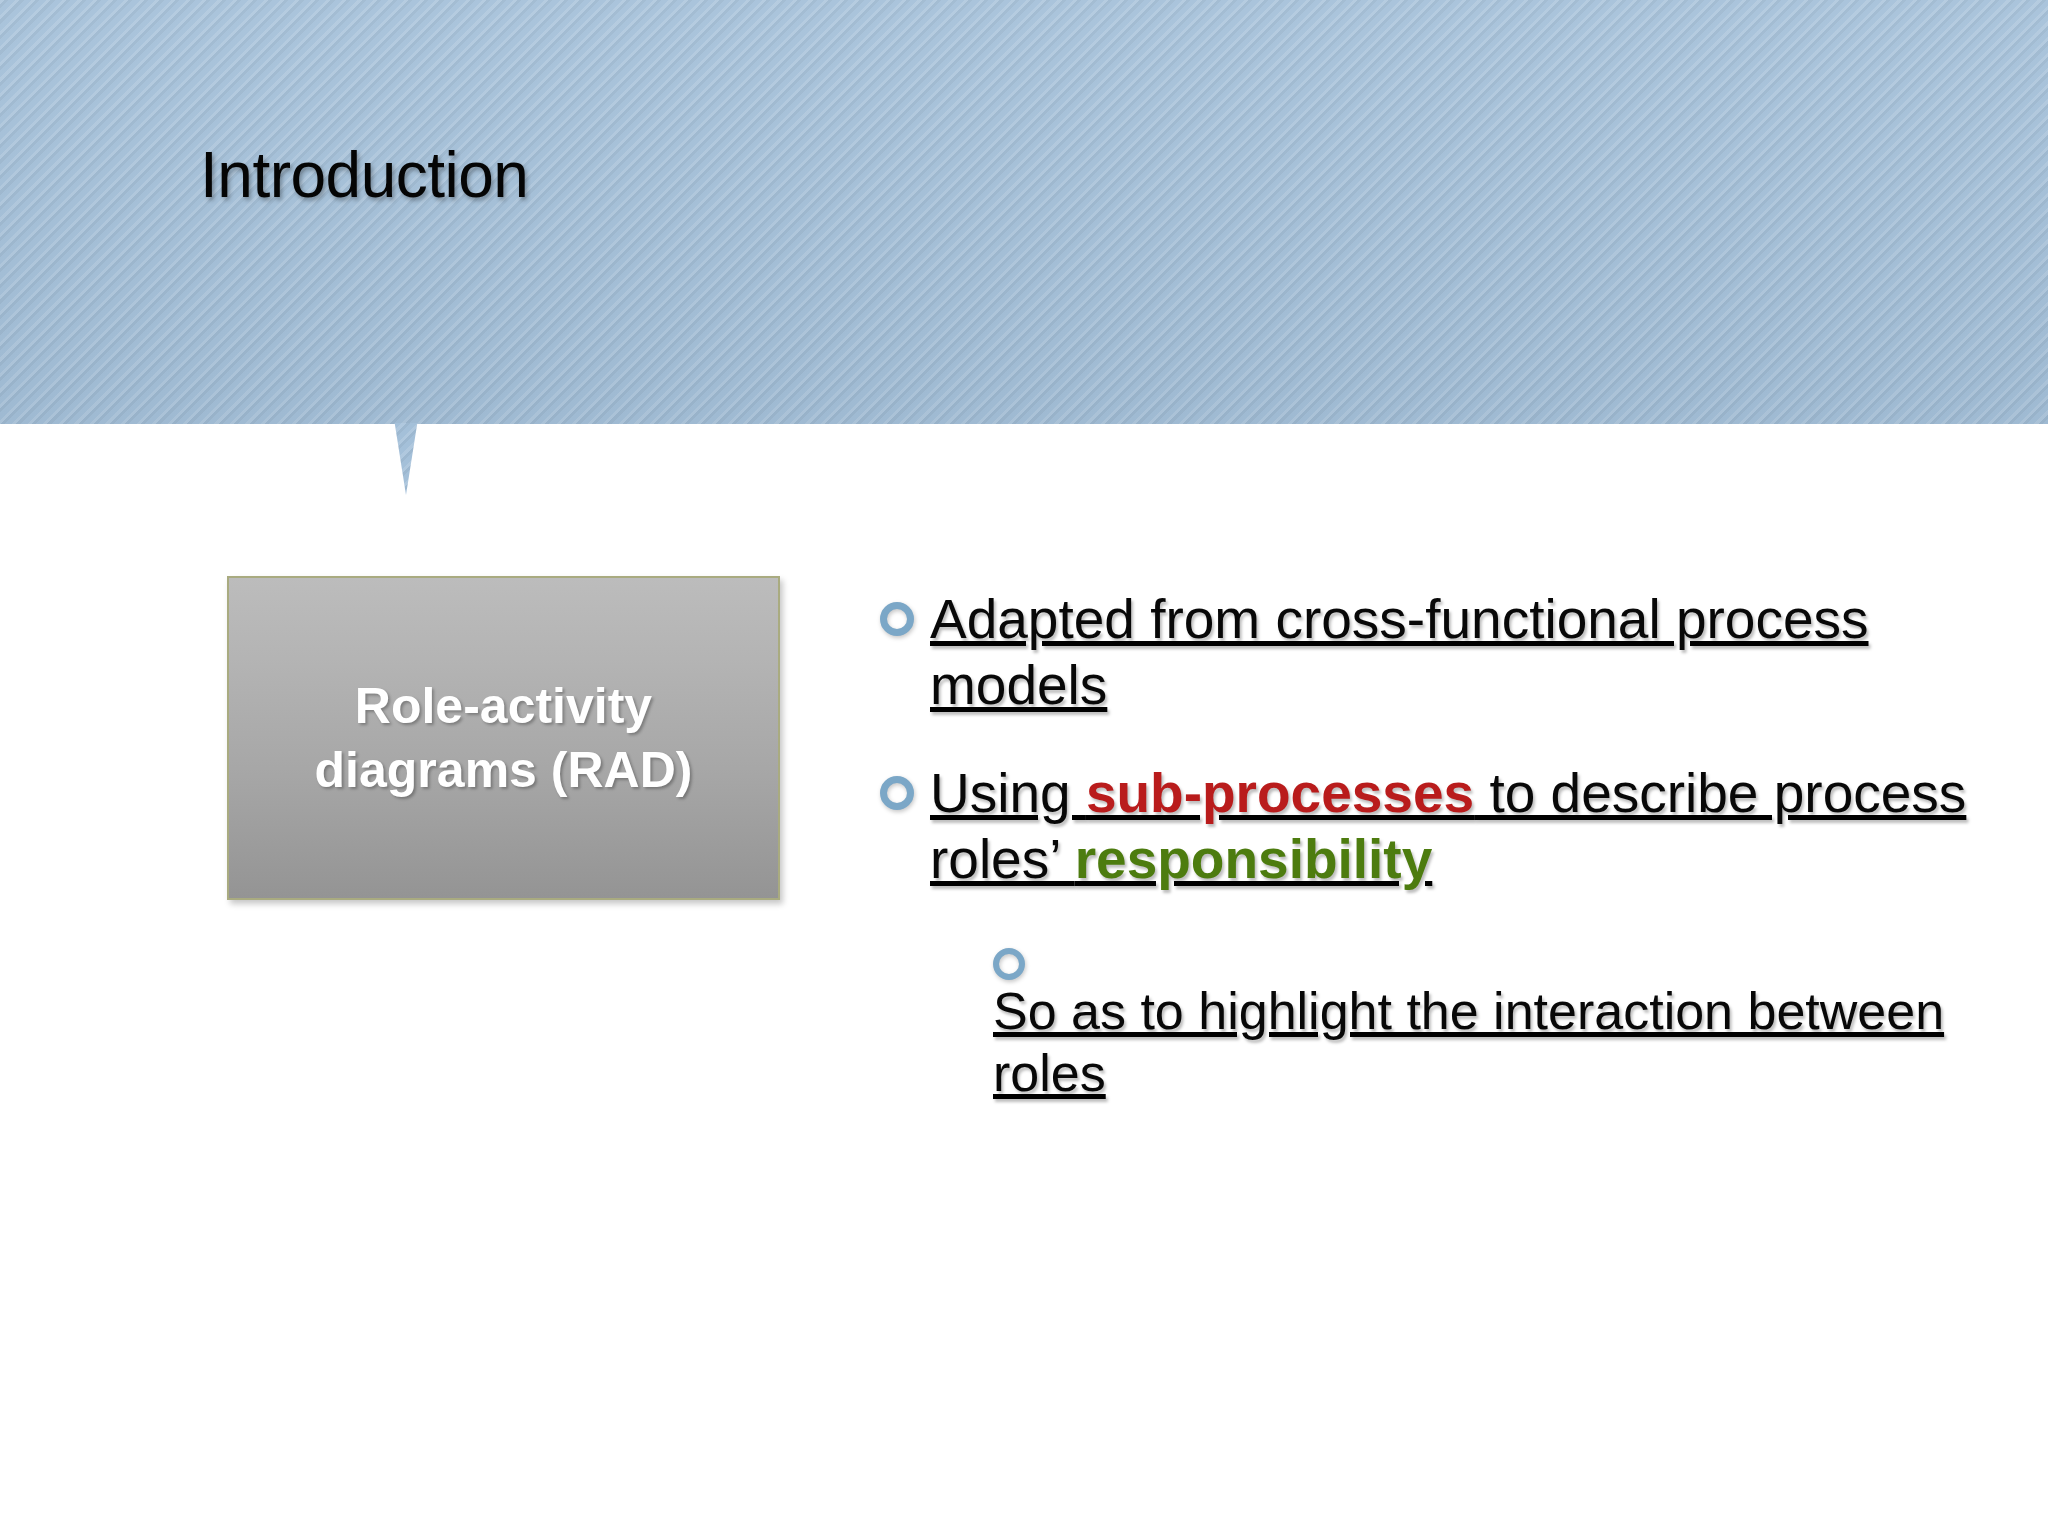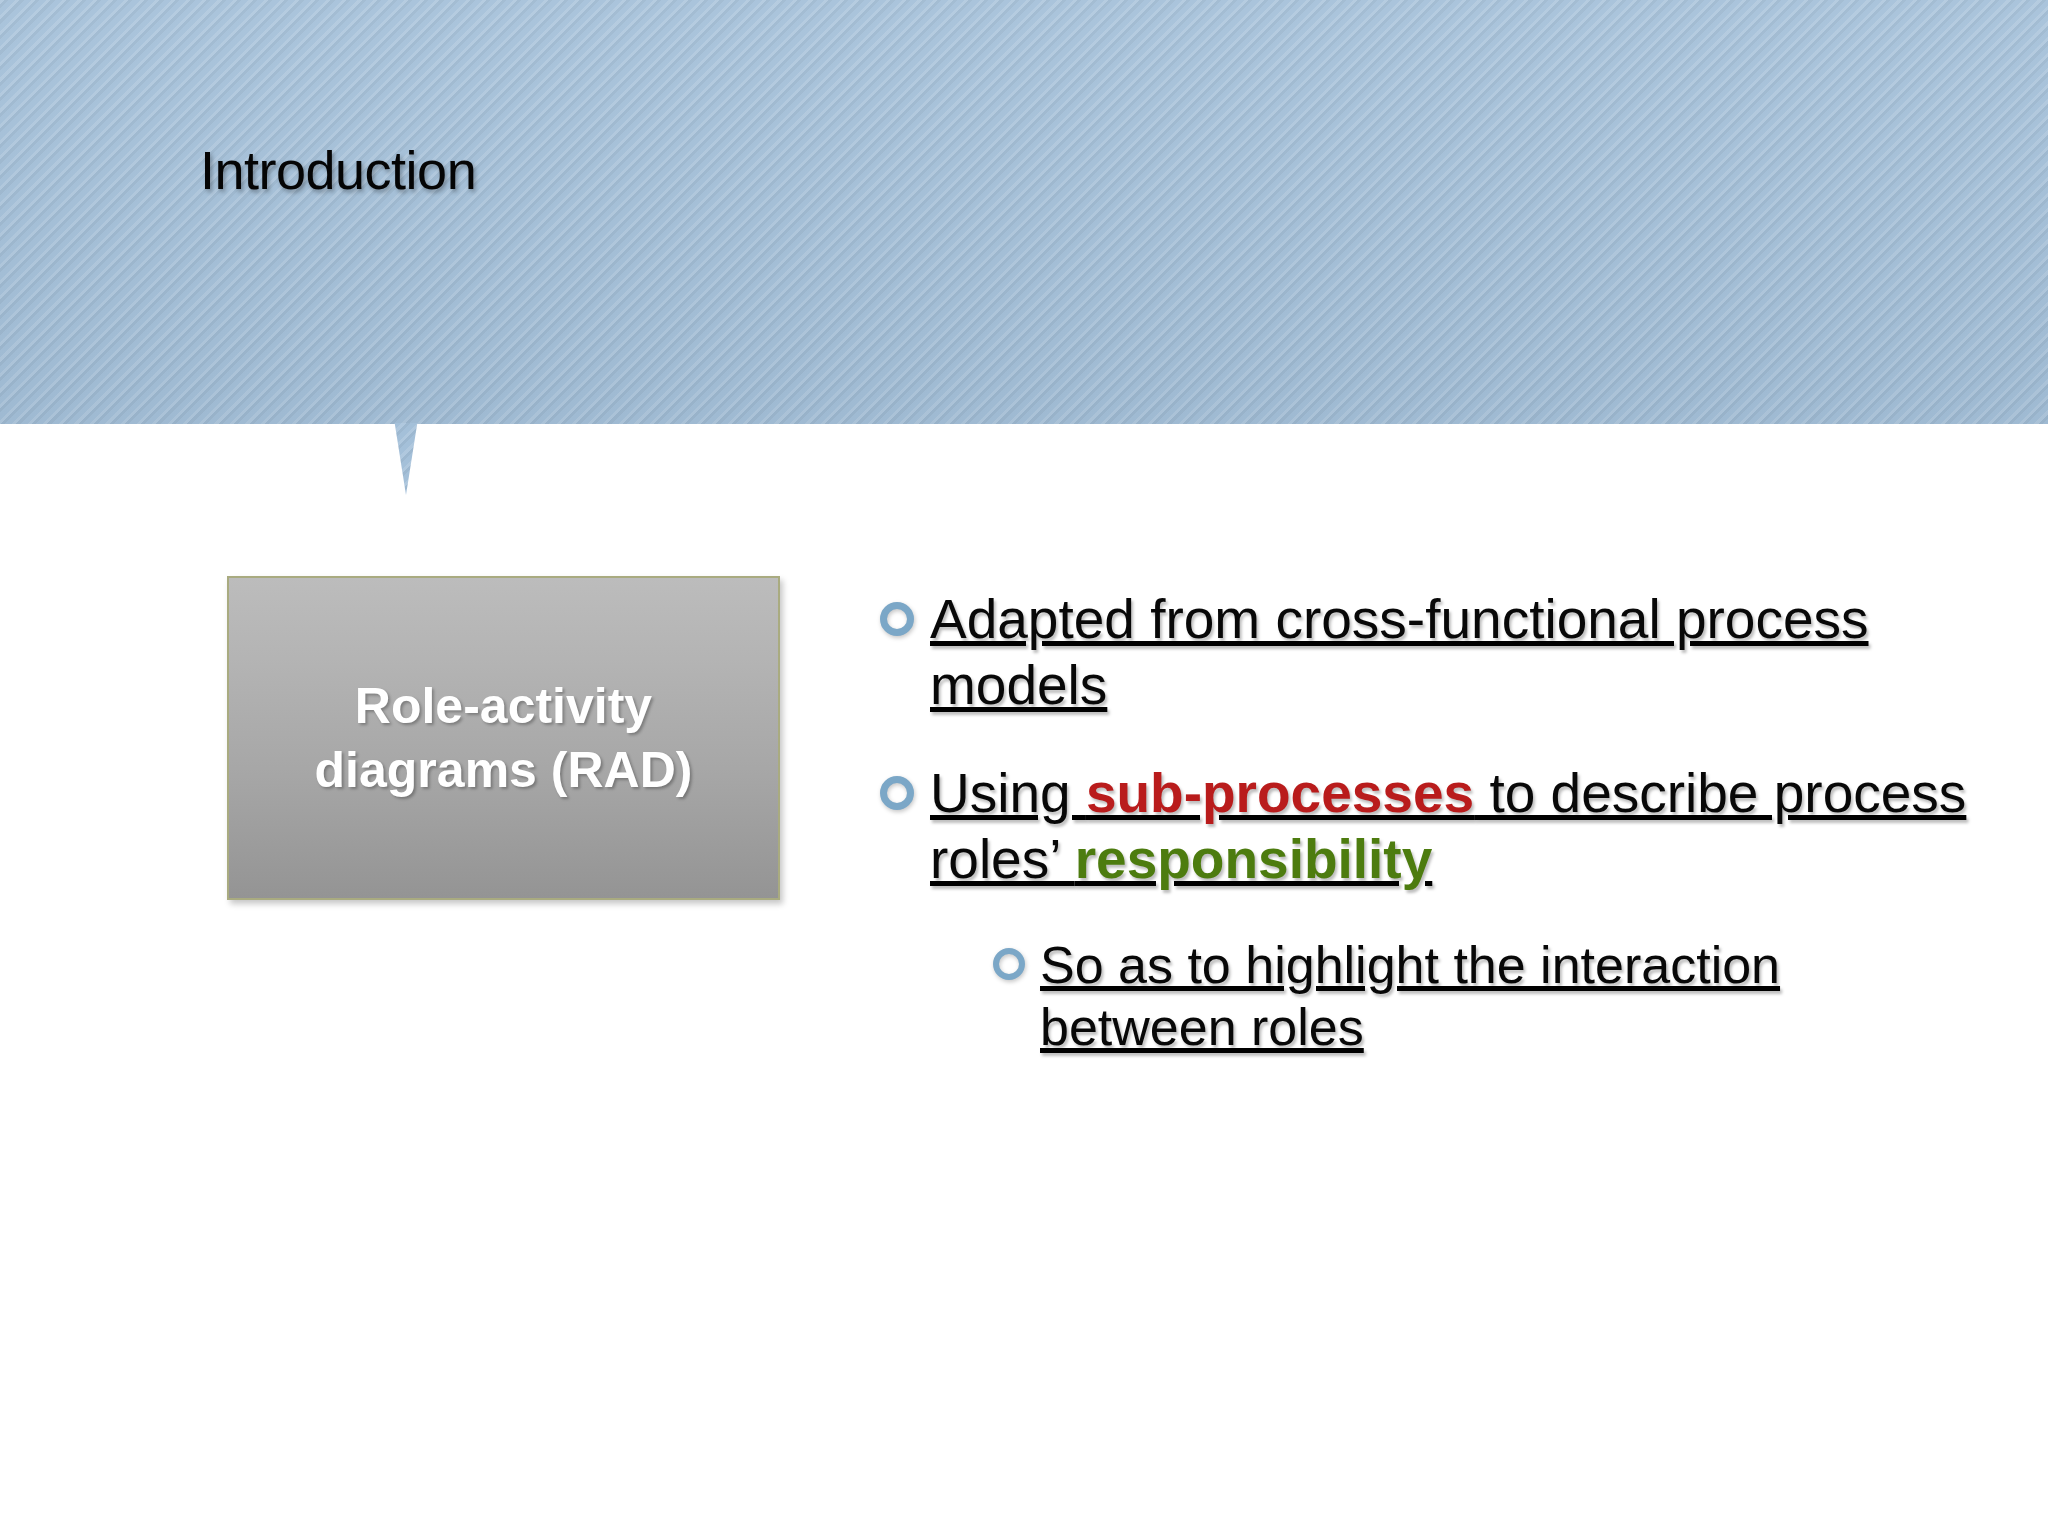--- a/index.html
+++ b/index.html
@@ -76,21 +76,21 @@
         rgba(255,255,255,0.00) 11px
     );
     clip-path: polygon(0 0, 100% 0, 50% 100%);
   }
 
   
   #slide-title {
     position: absolute;
     left: 200px;
     top: 142px;
-    font-size: 54px;
+    font-size: 64px;
     font-weight: 400;
     color: #050505;
     letter-spacing: -0.5px;
     line-height: 1.05;
     white-space: nowrap;
     text-shadow: 2px 3px 4px rgba(0,0,0,0.30);
   }
 
   
   #rad-box {
@@ -130,20 +130,21 @@
     align-items: flex-start;
     text-decoration: underline;
   }
   .bullet-item.level-1 {
     padding-left: 0px;
     margin-bottom: 42px;
   }
   .bullet-item.level-2 {
     padding-left: 113px;
     margin-bottom: 60px;
+    flex-direction: column;
   }
 
   .bullet-marker {
     flex: 0 0 auto;
     width: 34px;
     height: 34px;
     border: 7px solid #7ba7c7;
     border-radius: 50%;
     box-sizing: border-box;
     margin-top: 16px;

